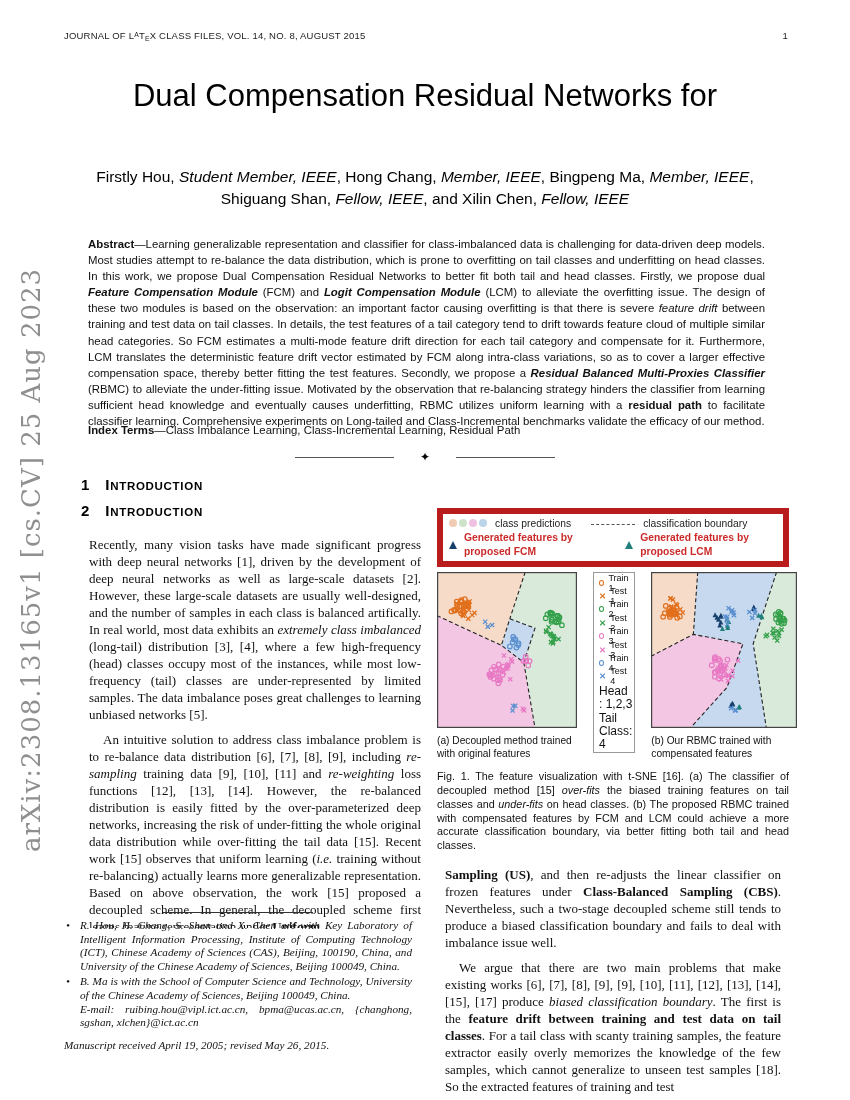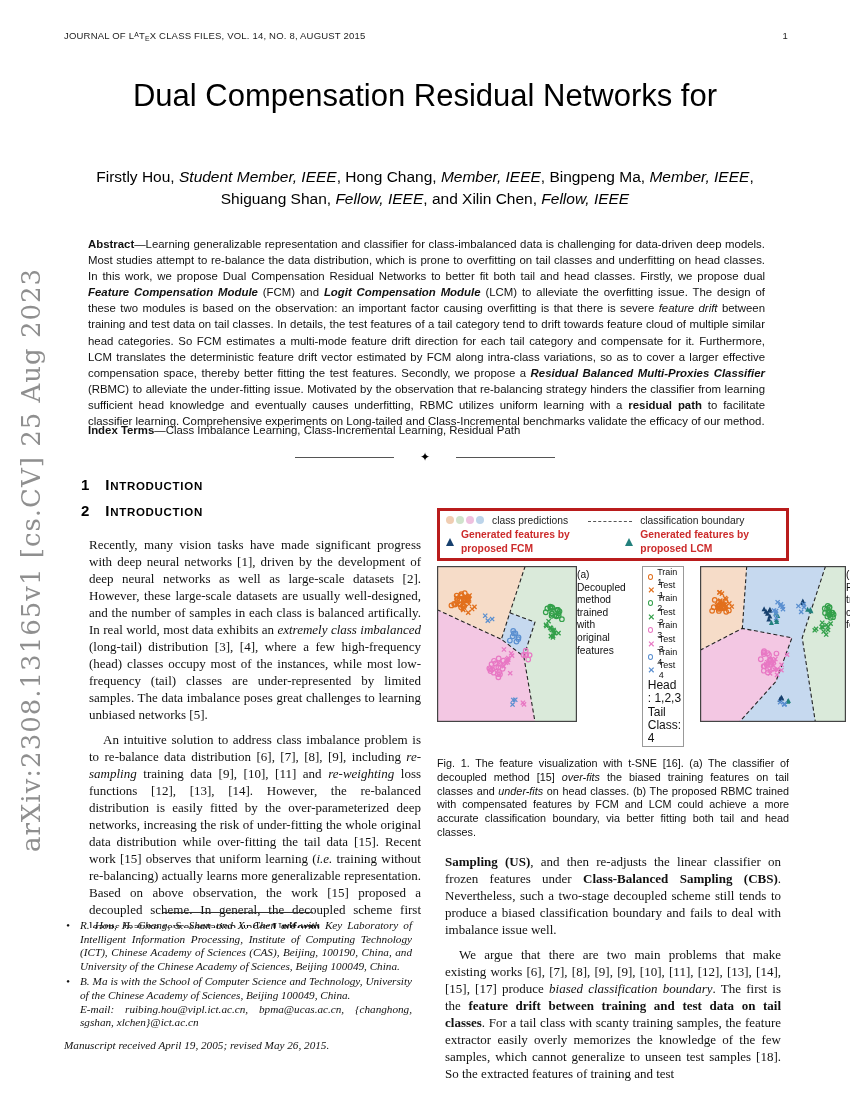--- a/index.html
+++ b/index.html
@@ -49,32 +49,32 @@
   
   .fn-block{position:absolute;top:912px;left:64px;width:348px;}
   .fn-rule{width:150px;margin:0 auto 6px auto;border-top:1px solid #333;}
   .footnotes{list-style:none;margin:0;padding:0;font-style:italic;font-size:11.2px;line-height:13.6px;text-align:justify;}
   .footnotes li{position:relative;padding-left:16px;margin-bottom:2px;}
   .footnotes li::before{content:"\2022";position:absolute;left:2px;}
   .manuscript{margin-top:9px;font-style:italic;font-size:11.2px;}
 
   
   .figure{margin-top:36px;}
-  .fig-legend-top{border:3px solid #b91c1c;padding:3px 6px 2px 6px;
+  .fig-legend-top{border:6px solid #b91c1c;padding:3px 6px 2px 6px;
     font-family:"Liberation Sans",sans-serif;font-size:10.3px;color:#222;}
   .flt-row{display:flex;align-items:center;gap:6px;line-height:14px;}
   .flt-row2{color:#cc2b2b;font-weight:bold;gap:4px;}
   .dot{display:inline-block;width:8px;height:8px;border-radius:50%;margin-right:2px;}
   .dash-sample{display:inline-block;width:44px;border-top:1.6px dashed #555;margin:0 2px 0 14px;}
   .tri{display:inline-block;width:0;height:0;border-left:4.5px solid transparent;border-right:4.5px solid transparent;
        border-bottom:8px solid #17406e;margin-right:3px;}
   .flt-gap{width:22px;}
 
   .fig-panels{display:flex;margin-top:5px;align-items:flex-start;}
-  .panel-wrap{display:flex;flex-direction:row;}
+  .panel-wrap{display:flex;flex-direction:column;}
   .panel-cap{margin-top:3px;font-family:"Liberation Sans",sans-serif;font-size:10.2px;line-height:12.6px;color:#111;}
   .mid-legend{width:64px;border:1px solid #999;margin:0 16px;padding:3px 2px 2px 5px;box-sizing:border-box;
     font-family:"Liberation Sans",sans-serif;font-size:9px;color:#111;}
   .sl-item{display:flex;align-items:center;gap:4px;height:13.4px;}
   .mk-o{display:inline-block;width:6px;height:6px;border-radius:50%;border:1.3px solid #000;box-sizing:border-box;}
   .mk-x{font-size:8.5px;font-weight:bold;line-height:8px;}
   .sl-extra{margin-top:2px;font-size:12px;line-height:12.6px;}
 
   .fig-caption{margin-top:10px;font-family:"Liberation Sans",sans-serif;font-size:10.8px;line-height:13.8px;
     text-align:justify;color:#111;}

